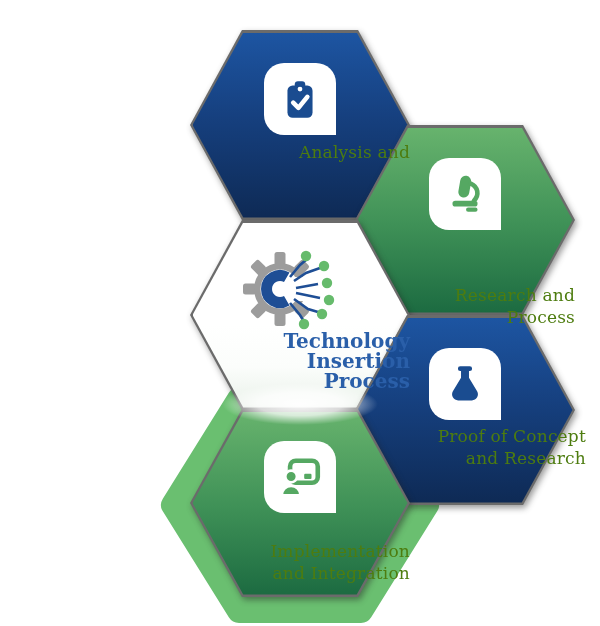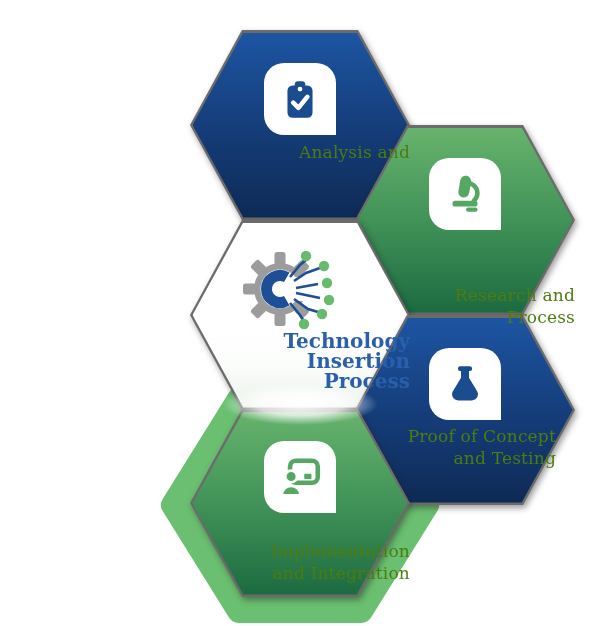--- a/index.html
+++ b/index.html
@@ -37,21 +37,21 @@
   .leaf{position:absolute;width:72px;height:72px;background:#ffffff;
         border-radius:20px 20px 0 20px;display:flex;align-items:center;justify-content:center;}
   .leaf svg{display:block;}
 
   
   .hexlabel{position:absolute;width:220px;text-align:right;color:#4d7c0f;
             font-size:17px;line-height:22px;letter-spacing:.2px;}
   .hexlabel span{display:block;}
   #label-analysis{left:190px;top:141px;z-index:8;}
   #label-research{left:355px;top:236px;z-index:8;margin-top:48px;}
-  #label-proof{left:336px;top:425px;z-index:8;}
+  #label-proof{left:366px;top:425px;z-index:8;}
   #label-implementation{left:190px;top:540px;z-index:8;}
 
   #center-title{position:absolute;left:190px;top:331px;width:220px;z-index:8;
       text-align:right;color:#2a5fa9;font-size:20px;line-height:20px;font-weight:600;}
   #center-title span{display:block;}
 
   .icon-layer{position:absolute;z-index:8;}
   #icon-analysis{left:264px;top:63px;}
   #icon-research{left:429px;top:158px;}
   #icon-proof{left:429px;top:348px;}
@@ -168,21 +168,21 @@
     <span>Analysis and</span>
   </div>
 
   <div class="hexlabel" id="label-research">
     <span>Research and</span>
     <span>Process</span>
   </div>
 
   <div class="hexlabel" id="label-proof">
     <span>Proof of Concept</span>
-    <span>and Testing</span>
+    <span>and Research</span>
   </div>
 
   <div class="hexlabel" id="label-implementation">
     <span>Implementation</span>
     <span>and Integration</span>
   </div>
 
   <div id="center-title">
     <span>Technology</span>
     <span>Insertion</span>

